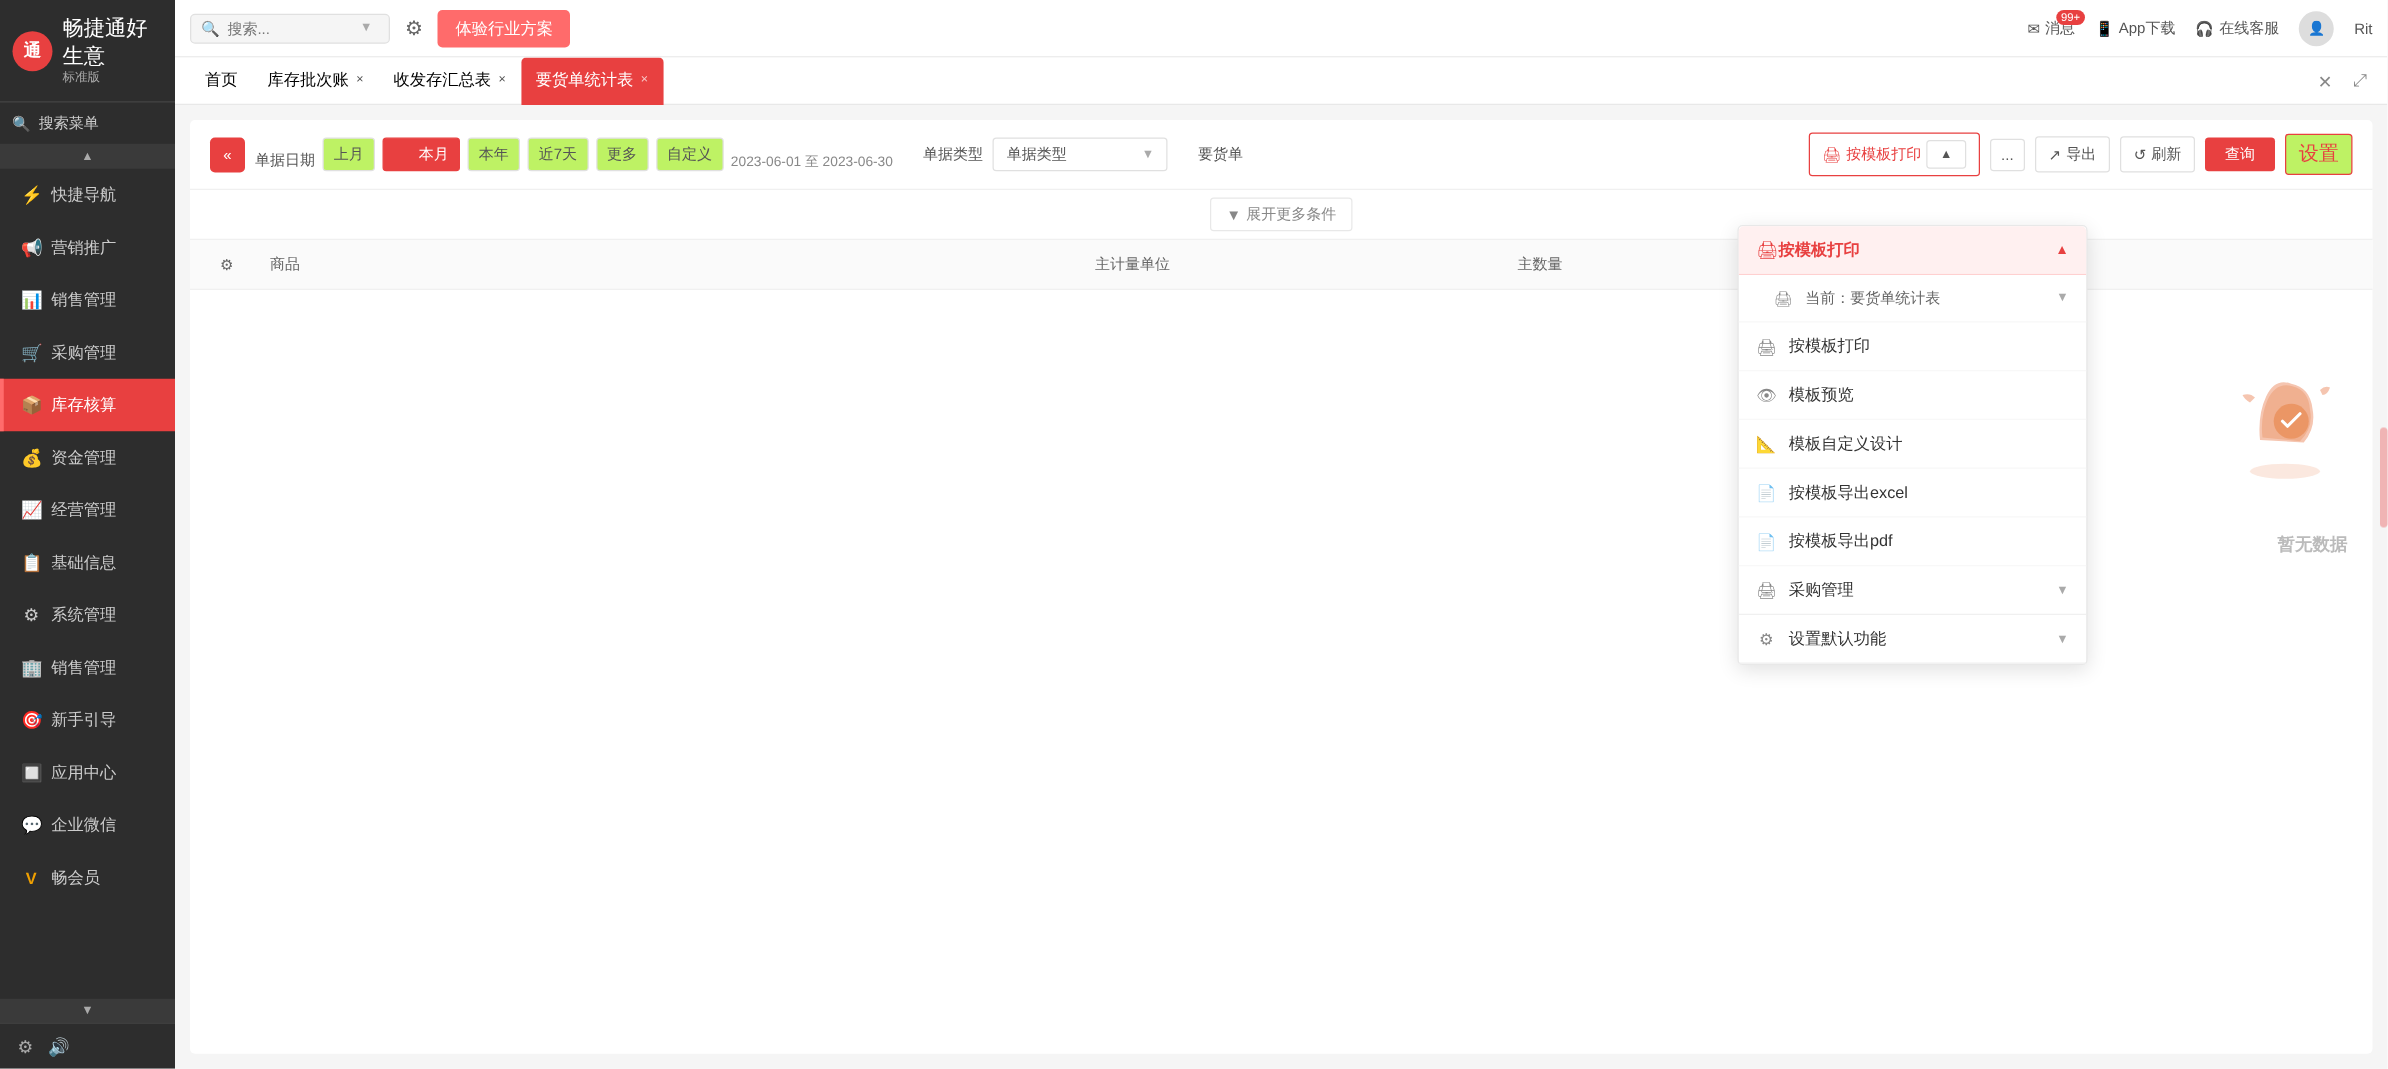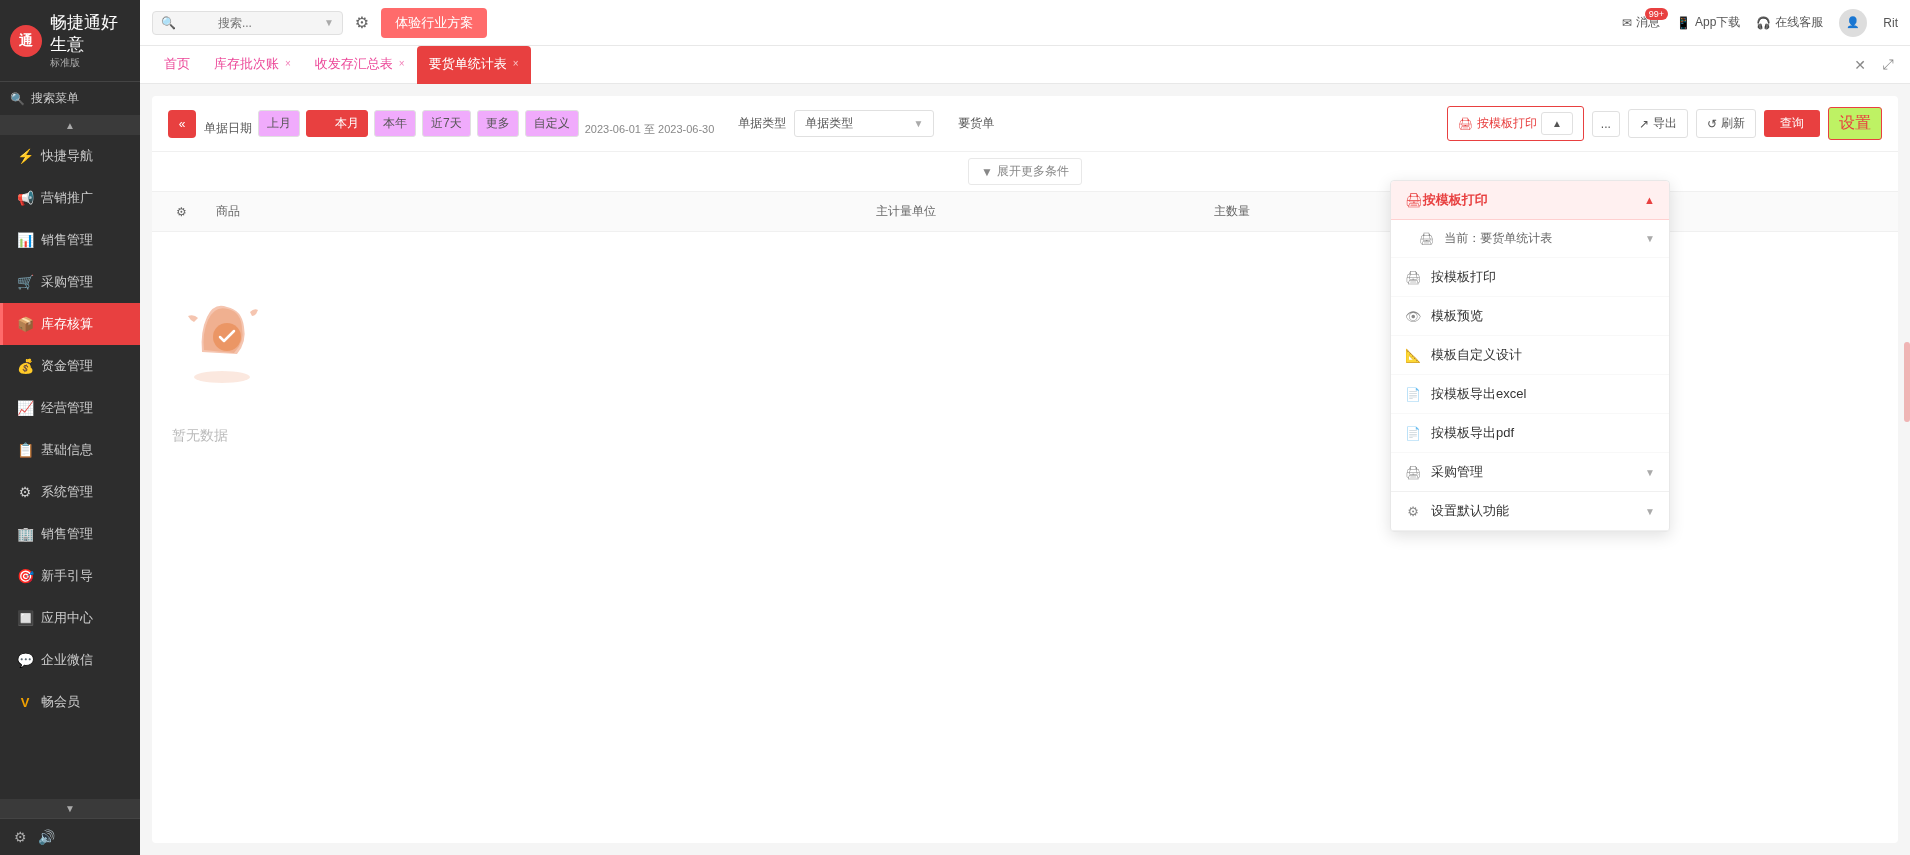--- a/index.html
+++ b/index.html
@@ -114,21 +114,20 @@
       gap: 6px;
       min-width: 160px;
     }
     .topbar-search-box input {
       border: none;
       background: transparent;
       outline: none;
       font-size: 12px;
       color: #999;
       width: 100px;
-      margin-left: 36px;
     }
     .topbar-gear { color: #666; cursor: pointer; font-size: 16px; margin-left: 4px; }
     .topbar-trial-btn {
       background: #ff6b6b;
       color: white;
       border: none;
       border-radius: 4px;
       padding: 6px 14px;
       font-size: 13px;
       cursor: pointer;
@@ -185,21 +184,21 @@
       flex-shrink: 0;
       height: 38px;
     }
     .tab {
       display: flex;
       align-items: center;
       gap: 6px;
       padding: 0 12px;
       height: 38px;
       cursor: pointer;
-      color: #ec4899;
+      color: #000000;
       font-size: 13px;
       border-bottom: 2px solid transparent;
       white-space: nowrap;
     }
     .tab.active {
       color: white;
       background: #e84040;
       border-radius: 4px 4px 0 0;
     }
     .tab .close-icon { font-size: 10px; opacity: 0.7; }
@@ -260,21 +259,21 @@
     .filter-group {
       display: flex;
       align-items: flex-end;
       gap: 6px;
     }
     .filter-label { color: #555; font-size: 12px; white-space: nowrap; }
     .date-btn {
       padding: 4px 8px;
       border: 1px solid #e0e0e0;
       border-radius: 3px;
-      background: #f0abfc;
+      background: #bef264;
       cursor: pointer;
       font-size: 12px;
       color: #555;
     }
     .date-btn.active {
       background: #e84040;
       color: white;
       border-color: #e84040;
       padding-left: 28px;
     }
@@ -406,24 +405,25 @@
     .th-settings { width: 40px; flex-shrink: 0; }
     .th-product { flex: 2; }
     .th-unit { flex: 1; }
     .th-qty { flex: 1; }
     .th-amount { flex: 1; }
 
     
     .empty-state {
       display: flex;
       flex-direction: column;
-      align-items: flex-start;
+      align-items: flex-end;
       justify-content: center;
       padding: 60px 20px;
       color: #aaa;
+      font-weight: bold;
     }
     .empty-icon {
       font-size: 80px;
       margin-bottom: 16px;
       color: #f5b8a0;
     }
     .empty-text {
       font-size: 14px;
       color: #bbb;
     }

